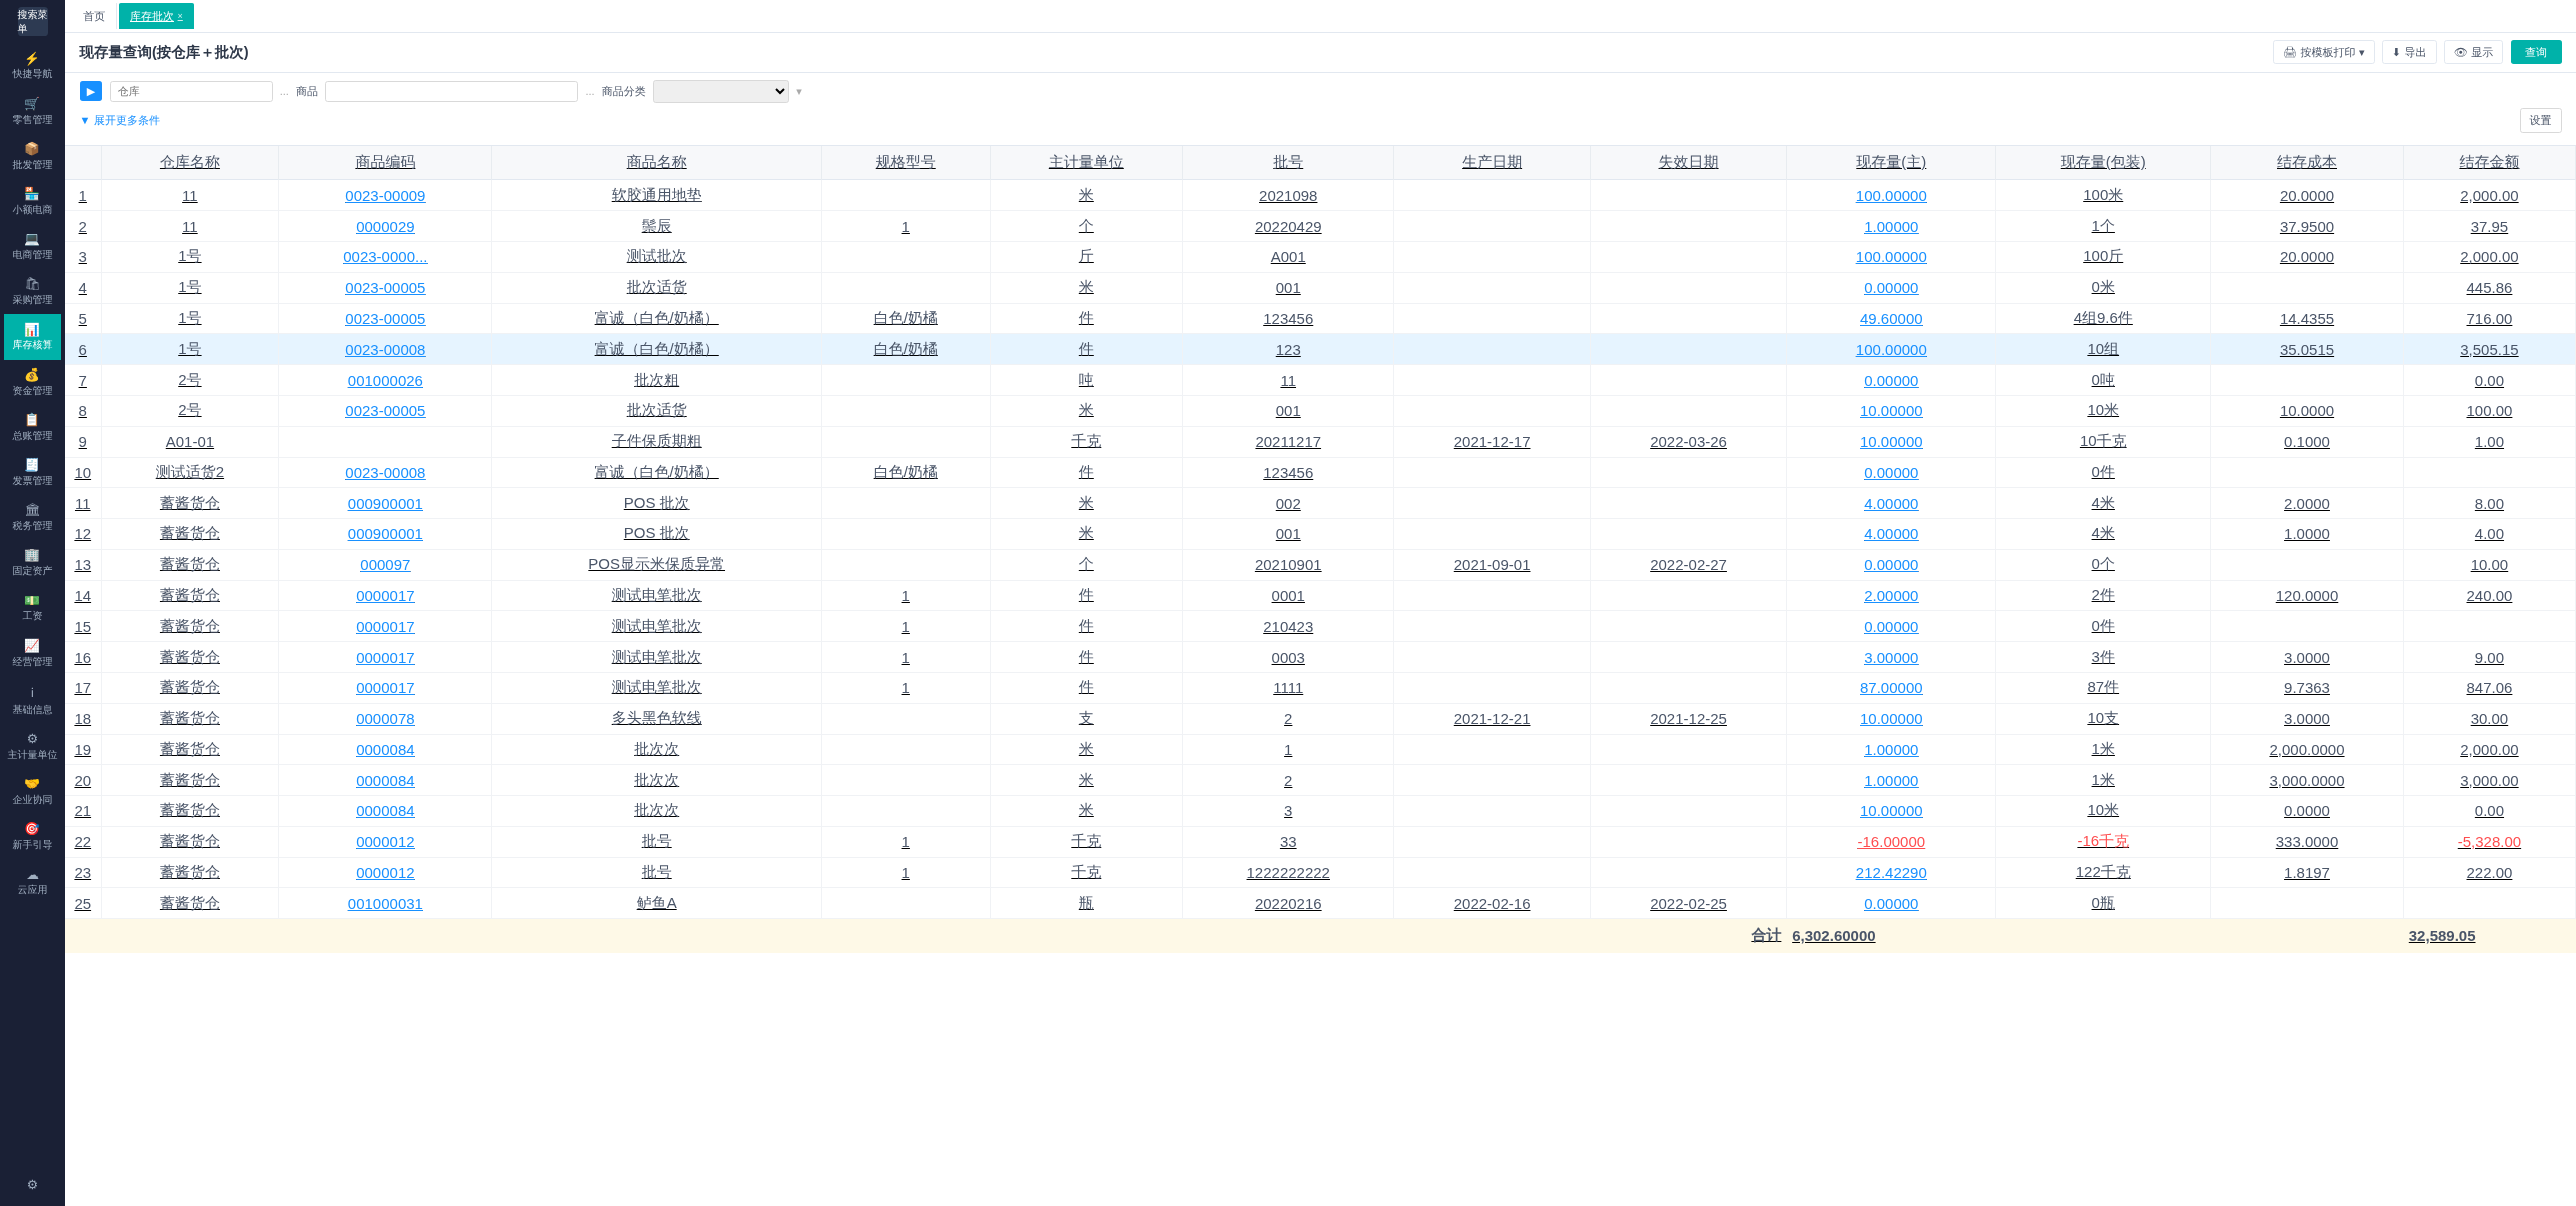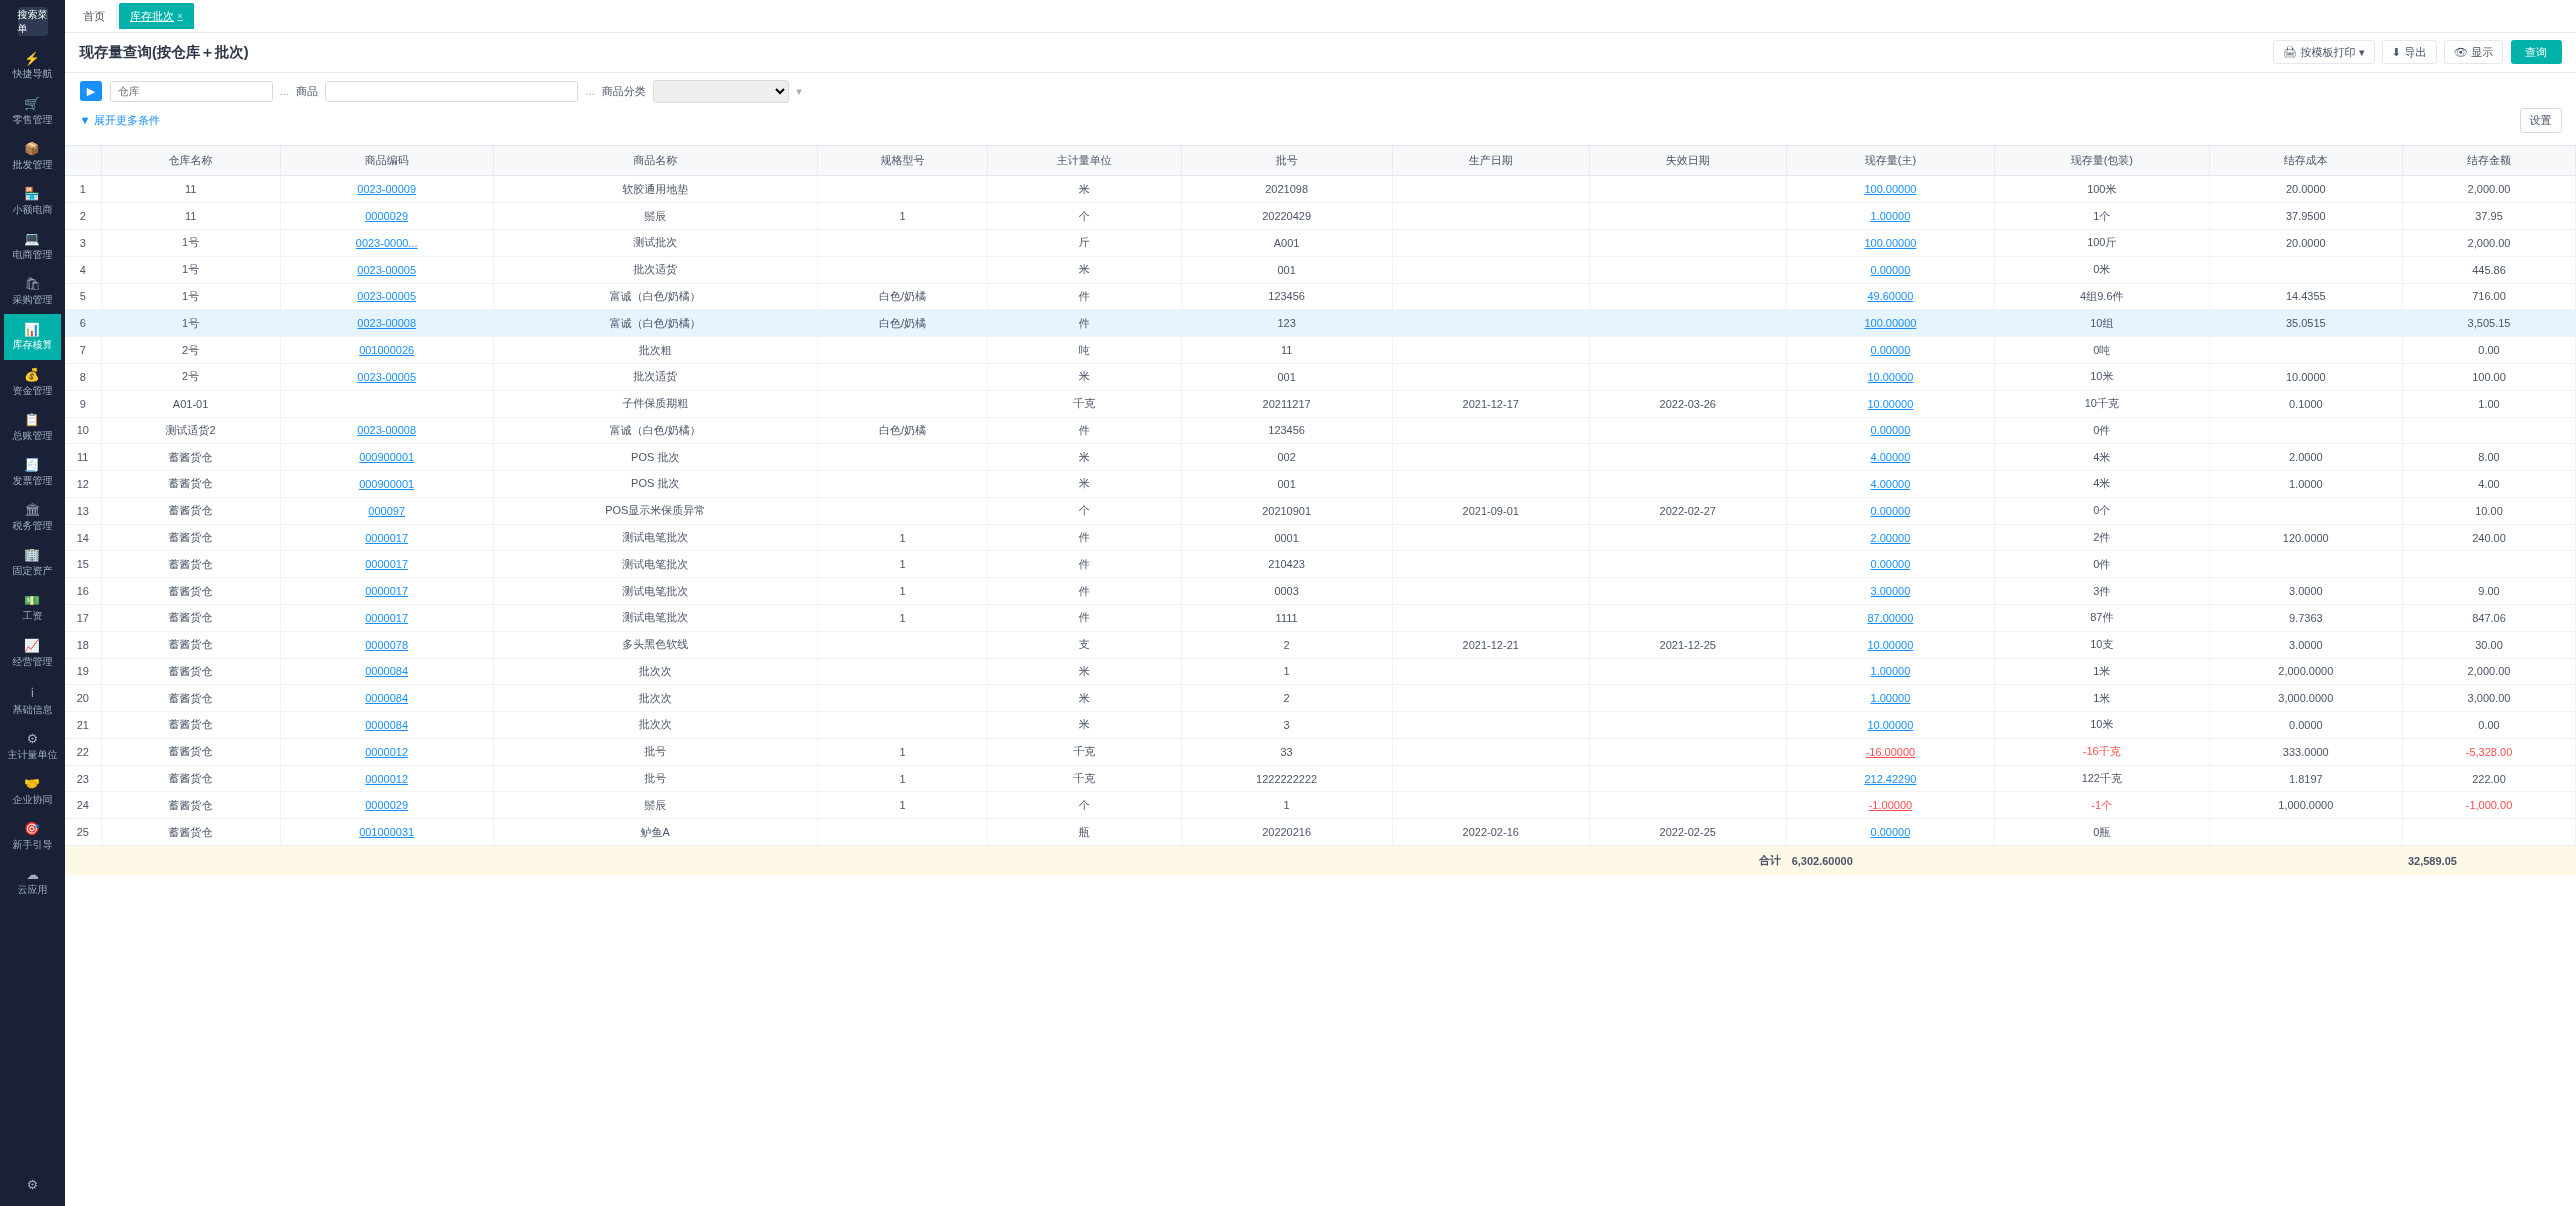--- a/index.html
+++ b/index.html
@@ -199,21 +199,22 @@
 
     
     .table-container {
       flex: 1;
       overflow: auto;
       background: #fff;
     }
     table {
       width: 100%;
       border-collapse: collapse;
-      font-size: 11px;
+      font-size: 15px;
+      text-decoration: underline;
     }
     thead tr {
       background: #f7f8fa;
       border-bottom: 0.9px solid #e2e8f0;
     }
     thead th {
       padding: 7.2px 5.4px;
       text-align: center;
       font-weight: 500;
       color: #4a5568;
@@ -759,35 +760,20 @@
             <td>千克</td>
             <td>1222222222</td>
             <td></td>
             <td></td>
             <td class="td-link">212.42290</td>
             <td>122千克</td>
             <td>1.8197</td>
             <td>222.00</td>
           </tr>
           <tr>
-            <td>24</td>
-            <td>蓄酱货仓</td>
-            <td class="td-link">0000029</td>
-            <td>鬃辰</td>
-            <td>1</td>
-            <td>个</td>
-            <td>1</td>
-            <td></td>
-            <td></td>
-            <td class="td-link td-red">-1.00000</td>
-            <td class="td-red">-1个</td>
-            <td>1,000.0000</td>
-            <td class="td-red">-1,000.00</td>
-          </tr>
-          <tr>
             <td>25</td>
             <td>蓄酱货仓</td>
             <td class="td-link">001000031</td>
             <td>鲈鱼A</td>
             <td></td>
             <td>瓶</td>
             <td>20220216</td>
             <td>2022-02-16</td>
             <td>2022-02-25</td>
             <td class="td-link">0.00000</td>

